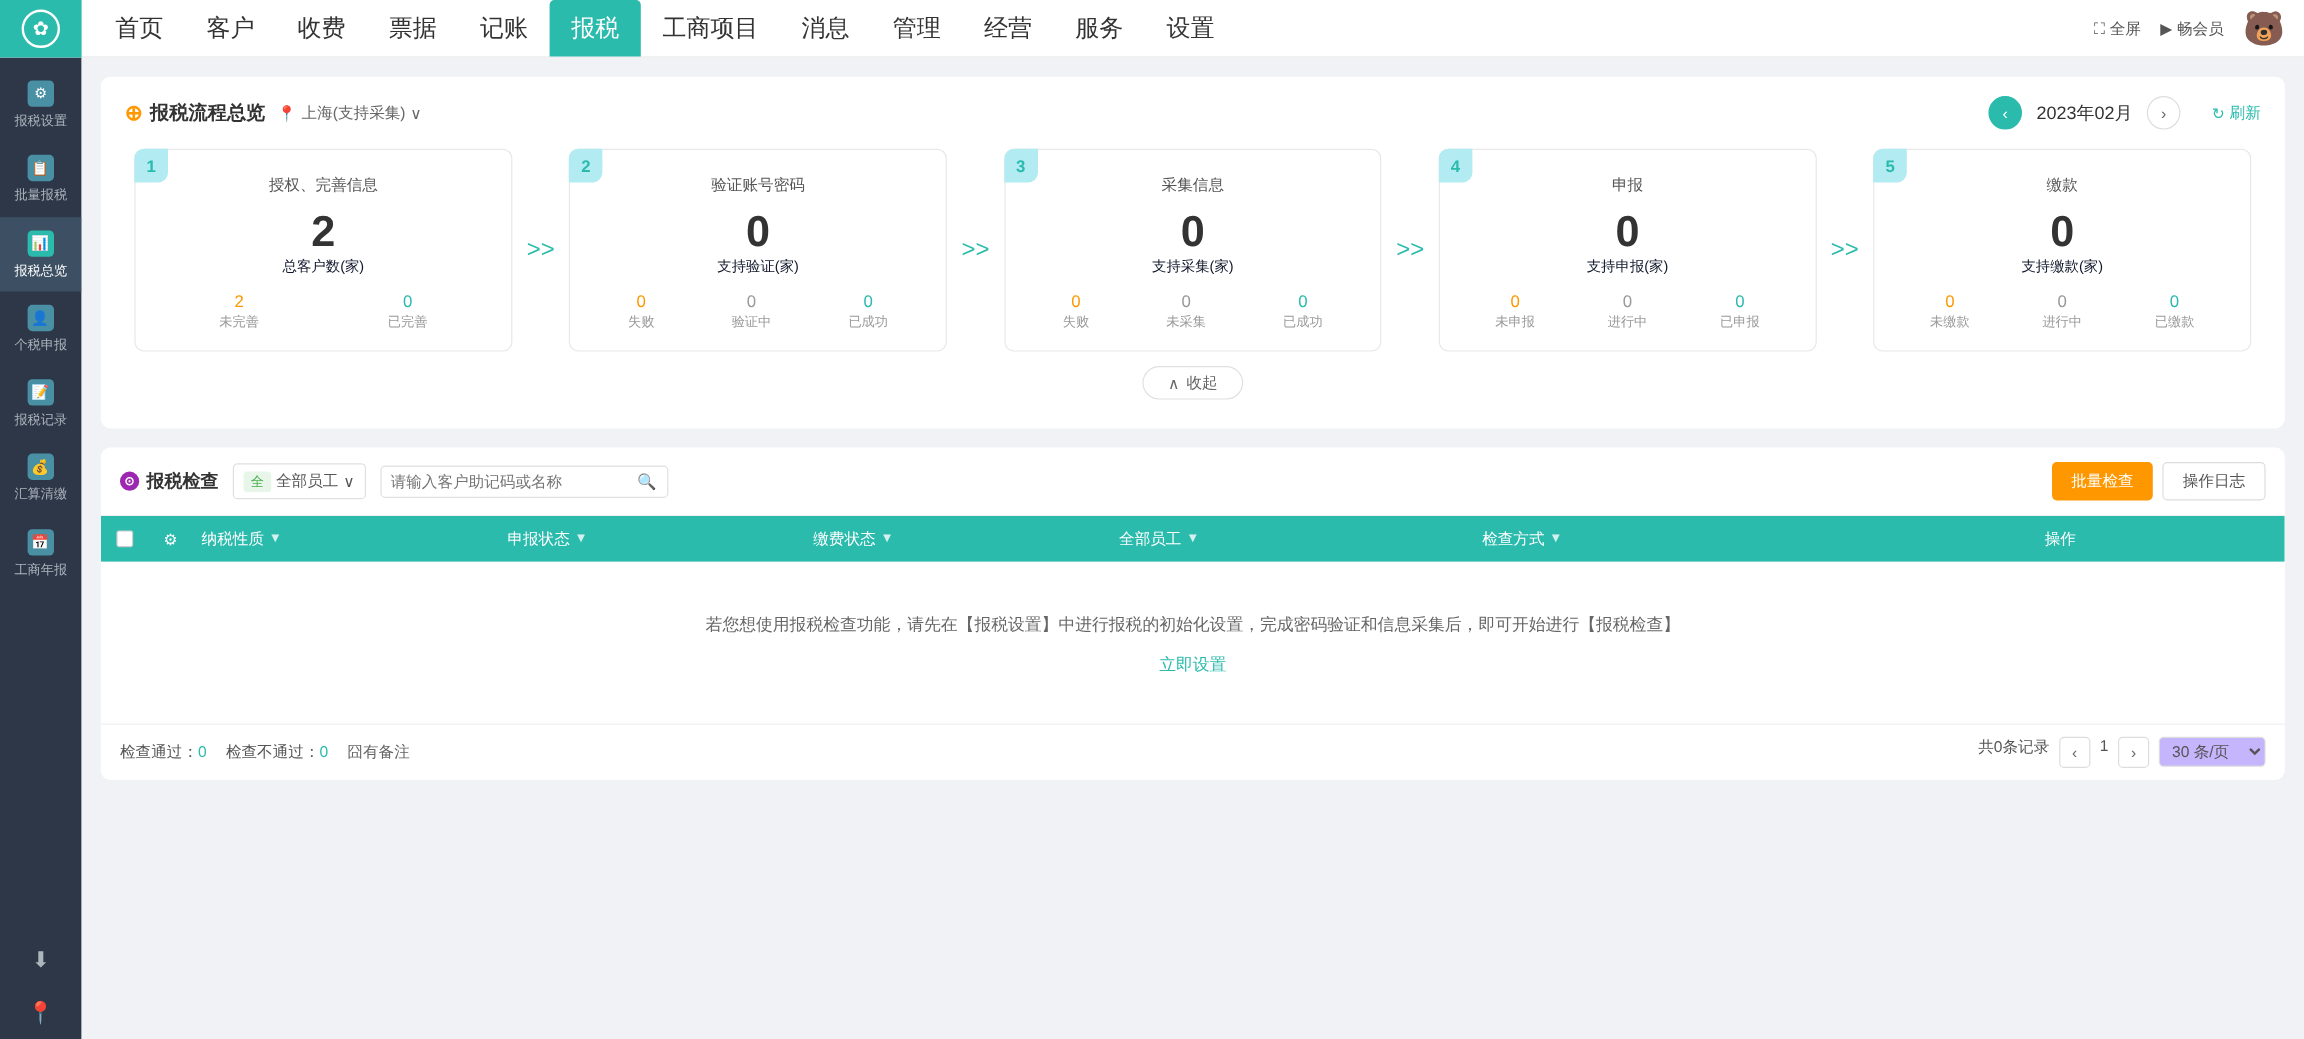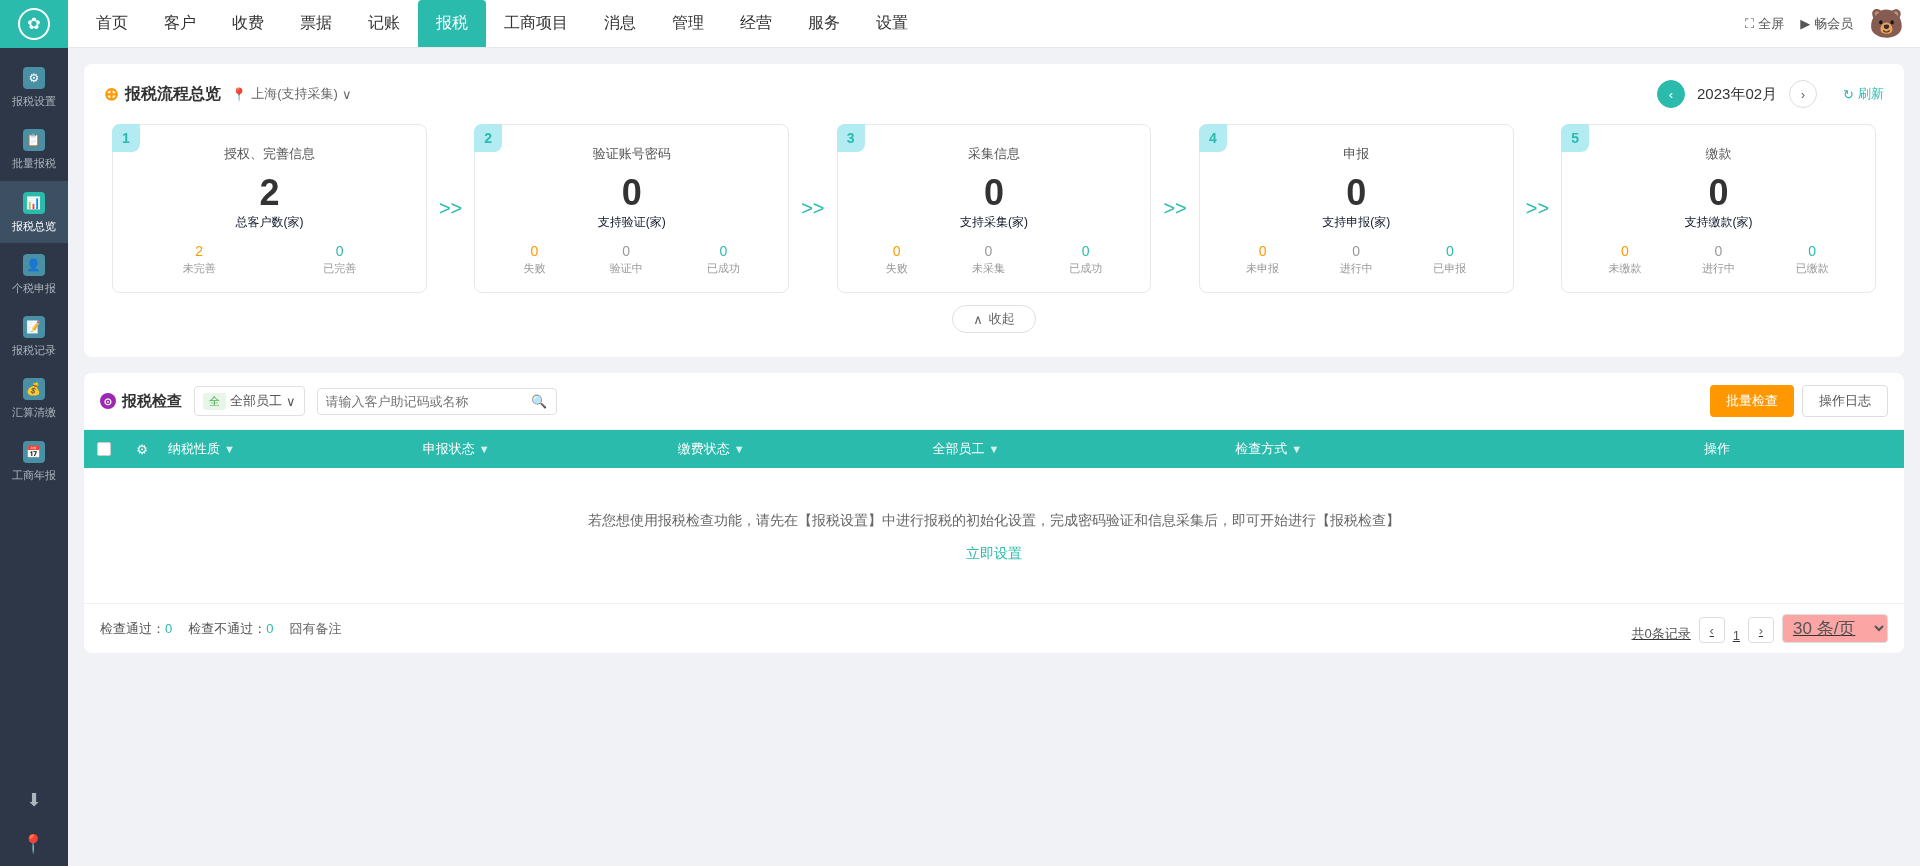--- a/index.html
+++ b/index.html
@@ -4,21 +4,21 @@
   <style>
     * { box-sizing: border-box; margin: 0; padding: 0; }
     body { font-family: 'Microsoft YaHei', Arial, sans-serif; background: #f0f2f5; font-size: 13px; color: #333; display: flex; flex-direction: column; height: 866px; overflow: hidden; }
 
     
     .top-nav { background: #fff; height: 48px; display: flex; align-items: center; border-bottom: 1px solid #e8e8e8; flex-shrink: 0; }
     .logo { width: 68px; height: 48px; background: #2bbbad; display: flex; align-items: center; justify-content: center; flex-shrink: 0; }
     .logo-icon { width: 32px; height: 32px; border: 2px solid #fff; border-radius: 50%; position: relative; display: flex; align-items: center; justify-content: center; }
     .logo-icon::before { content: '✿'; color: #fff; font-size: 16px; }
     .nav-items { display: flex; align-items: center; height: 100%; flex: 1; padding-left: 10px; }
-    .nav-item { padding: 0 18px; height: 100%; display: flex; align-items: center; cursor: pointer; font-size: 16px; color: #333; position: relative; white-space: nowrap; }
+    .nav-item { padding: 0 18px; height: 100%; display: flex; align-items: center; cursor: pointer; font-size: 20px; color: #333; position: relative; white-space: nowrap; }
     .nav-item.active { background: #2bbbad; color: #fff; border-radius: 4px 4px 0 0; }
     .nav-right { display: flex; align-items: center; padding-right: 16px; gap: 16px; }
     .nav-right-item { display: flex; align-items: center; gap: 4px; cursor: pointer; font-size: 13px; color: #555; }
 
     
     .main-container { display: flex; flex: 1; overflow: hidden; }
     .sidebar { width: 68px; background: #2d3748; display: flex; flex-direction: column; align-items: center; padding-top: 8px; flex-shrink: 0; }
     .sidebar-item { display: flex; flex-direction: column; align-items: center; padding: 10px 4px; cursor: pointer; width: 100%; color: #adb5bd; font-size: 11px; gap: 4px; }
     .sidebar-item.active { color: #fff; }
     .sidebar-icon { width: 24px; height: 24px; display: flex; align-items: center; justify-content: center; font-size: 18px; }
@@ -88,24 +88,24 @@
 
     
     .empty-state { padding: 40px 20px; text-align: center; color: #666; font-size: 14px; }
     .empty-link { color: #2bbbad; cursor: pointer; }
 
     
     .table-footer { padding: 10px 16px; display: flex; align-items: center; gap: 16px; border-top: 1px solid #f0f0f0; }
     .footer-stat { font-size: 13px; color: #555; }
     .footer-stat a { color: #2bbbad; cursor: pointer; }
     .footer-note { color: #666; font-size: 13px; }
-    .pagination { margin-left: auto; display: flex; align-items: flex-end; gap: 8px; text-decoration: underline; }
+    .pagination { margin-left: auto; display: flex; align-items: flex-start; gap: 8px; }
     .page-info { font-size: 13px; color: #555; }
     .page-btn { width: 26px; height: 26px; border: 1px solid #ddd; border-radius: 4px; cursor: pointer; display: flex; align-items: center; justify-content: center; color: #666; background: #fff; font-size: 13px; }
-    .page-select { border: 1px solid #ddd; border-radius: 4px; padding: 3px 6px; font-size: 17px; color: #555; cursor: pointer; background: #fca5a5; }
+    .page-select { border: 1px solid #ddd; border-radius: 4px; padding: 3px 6px; font-size: 13px; color: #555; cursor: pointer; background: #c4b5fd; }
 
     
     .table-scroll { max-height: 160px; overflow-y: auto; }
     .table-scroll::-webkit-scrollbar { width: 6px; }
     .table-scroll::-webkit-scrollbar-thumb { background: #ccc; border-radius: 3px; }
 
     .checkbox-custom { width: 14px; height: 14px; border: 1px solid #ccc; border-radius: 2px; background: #fff; }
   </style>
 </head>
 <body>

